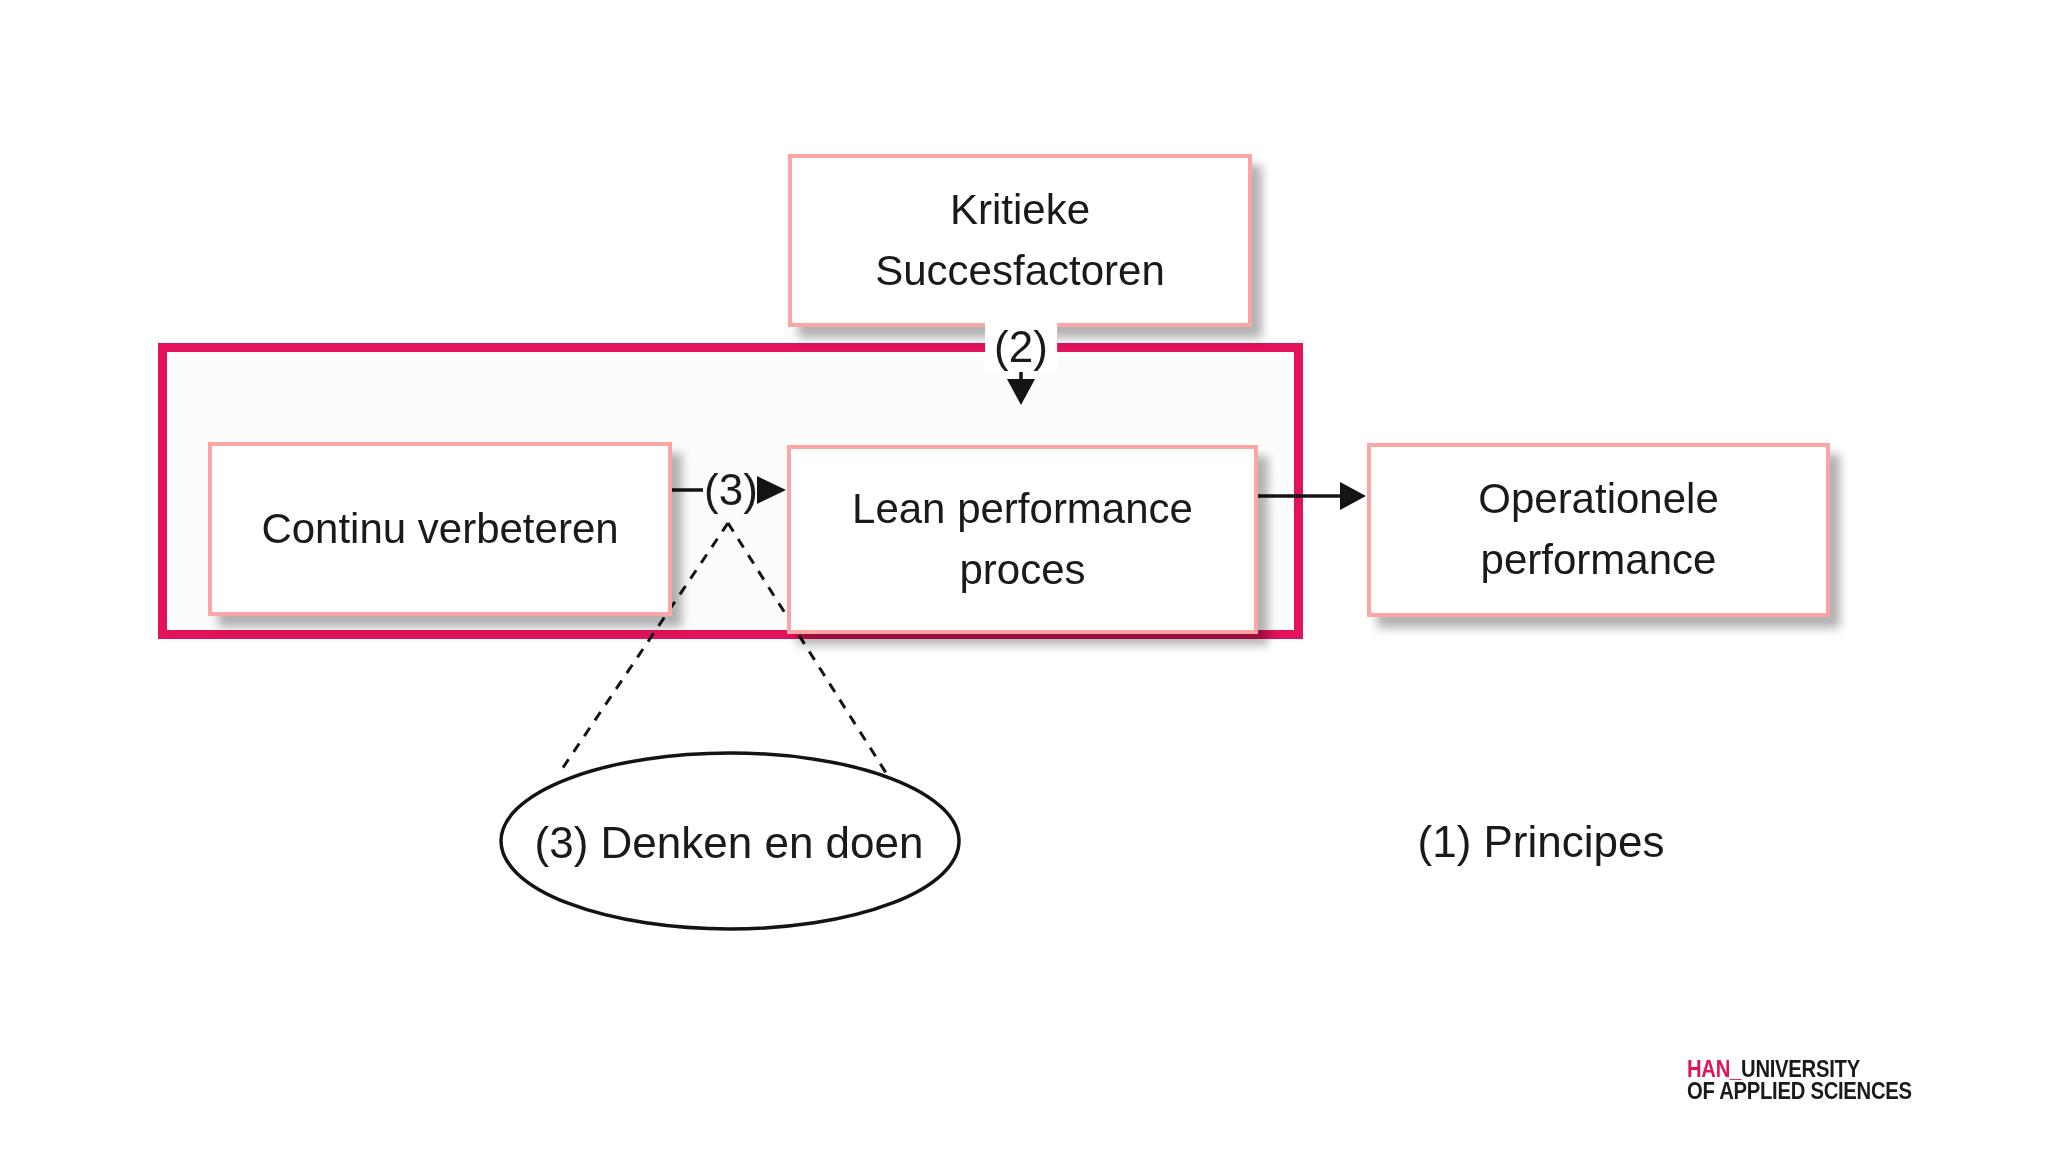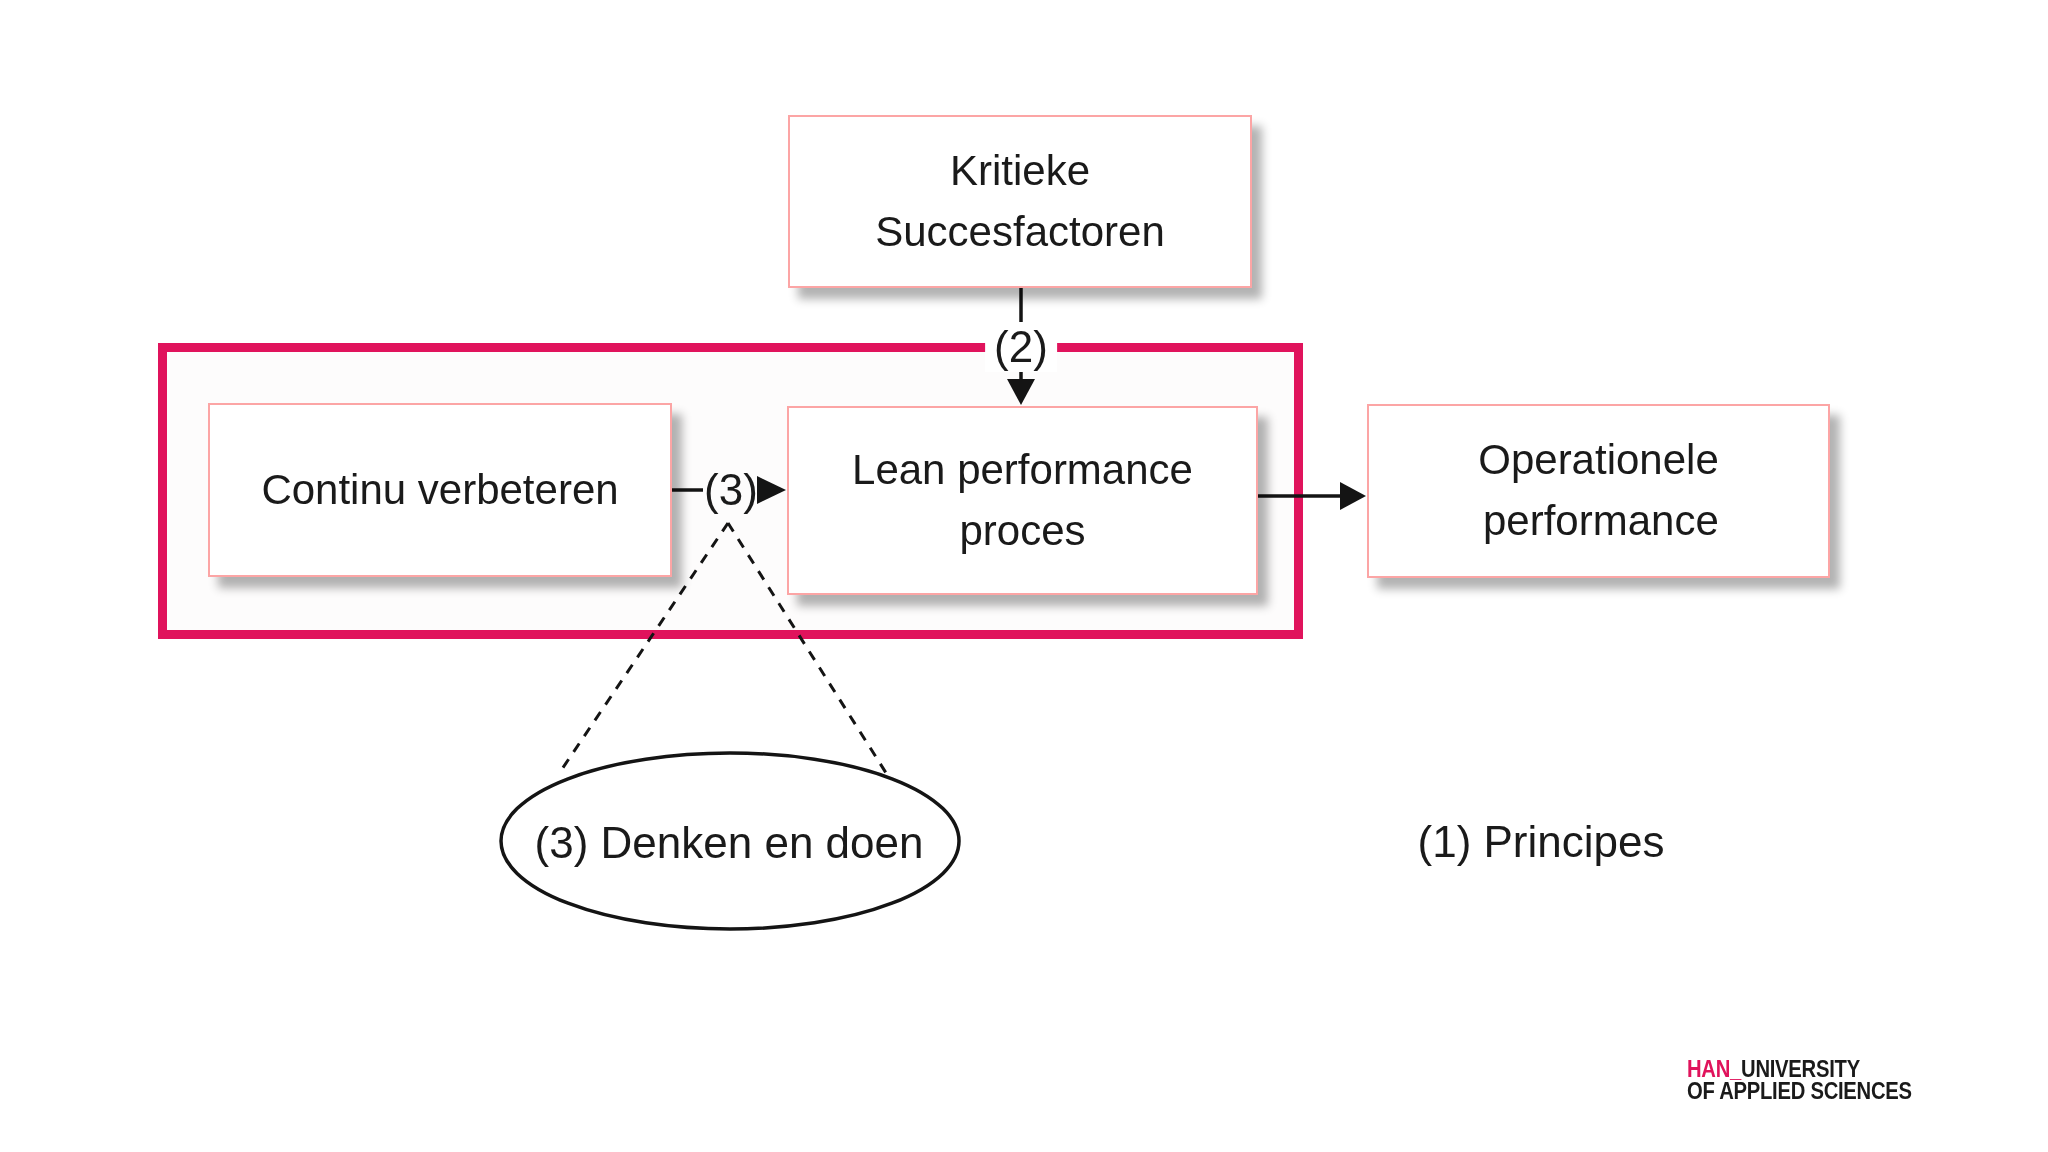--- a/index.html
+++ b/index.html
@@ -23,31 +23,32 @@
     box-sizing:border-box;
   }
   .overlay{
     position:absolute;left:0;top:0;width:2048px;height:1152px;
     pointer-events:none;
   }
   .node{
     position:absolute;
     box-sizing:border-box;
     background:#ffffff;
-    border:2px solid #fca5a5;
+    border:4px solid #fca5a5;
     box-shadow:10px 11px 9px rgba(0,0,0,0.30);
     display:flex;align-items:center;justify-content:center;
     text-align:center;
     font-size:42px;line-height:1.45;
     white-space:pre-line;
+    margin-top:39px;
   }
   .box-csf {left:788px; top:115px; width:464px; height:173px;}
   .box-ci  {left:208px; top:403px; width:464px; height:174px;}
   .box-lean{left:787px; top:406px; width:471px; height:189px;}
-  .box-perf{left:1367px;top:404px; width:463px; height:174px;text-align:right;}
+  .box-perf{left:1367px;top:404px; width:463px; height:174px;}
   .label{
     position:absolute;
     transform:translate(-50%,-50%);
     font-size:44px;
     white-space:nowrap;
   }
   .label-2{left:1021px;top:347px;background:#ffffff;padding:0 9px;}
   .label-3{left:731px;top:490px;}
   .label-4{left:729px;top:843px;}
   .label-5{left:1541px;top:842px;}

